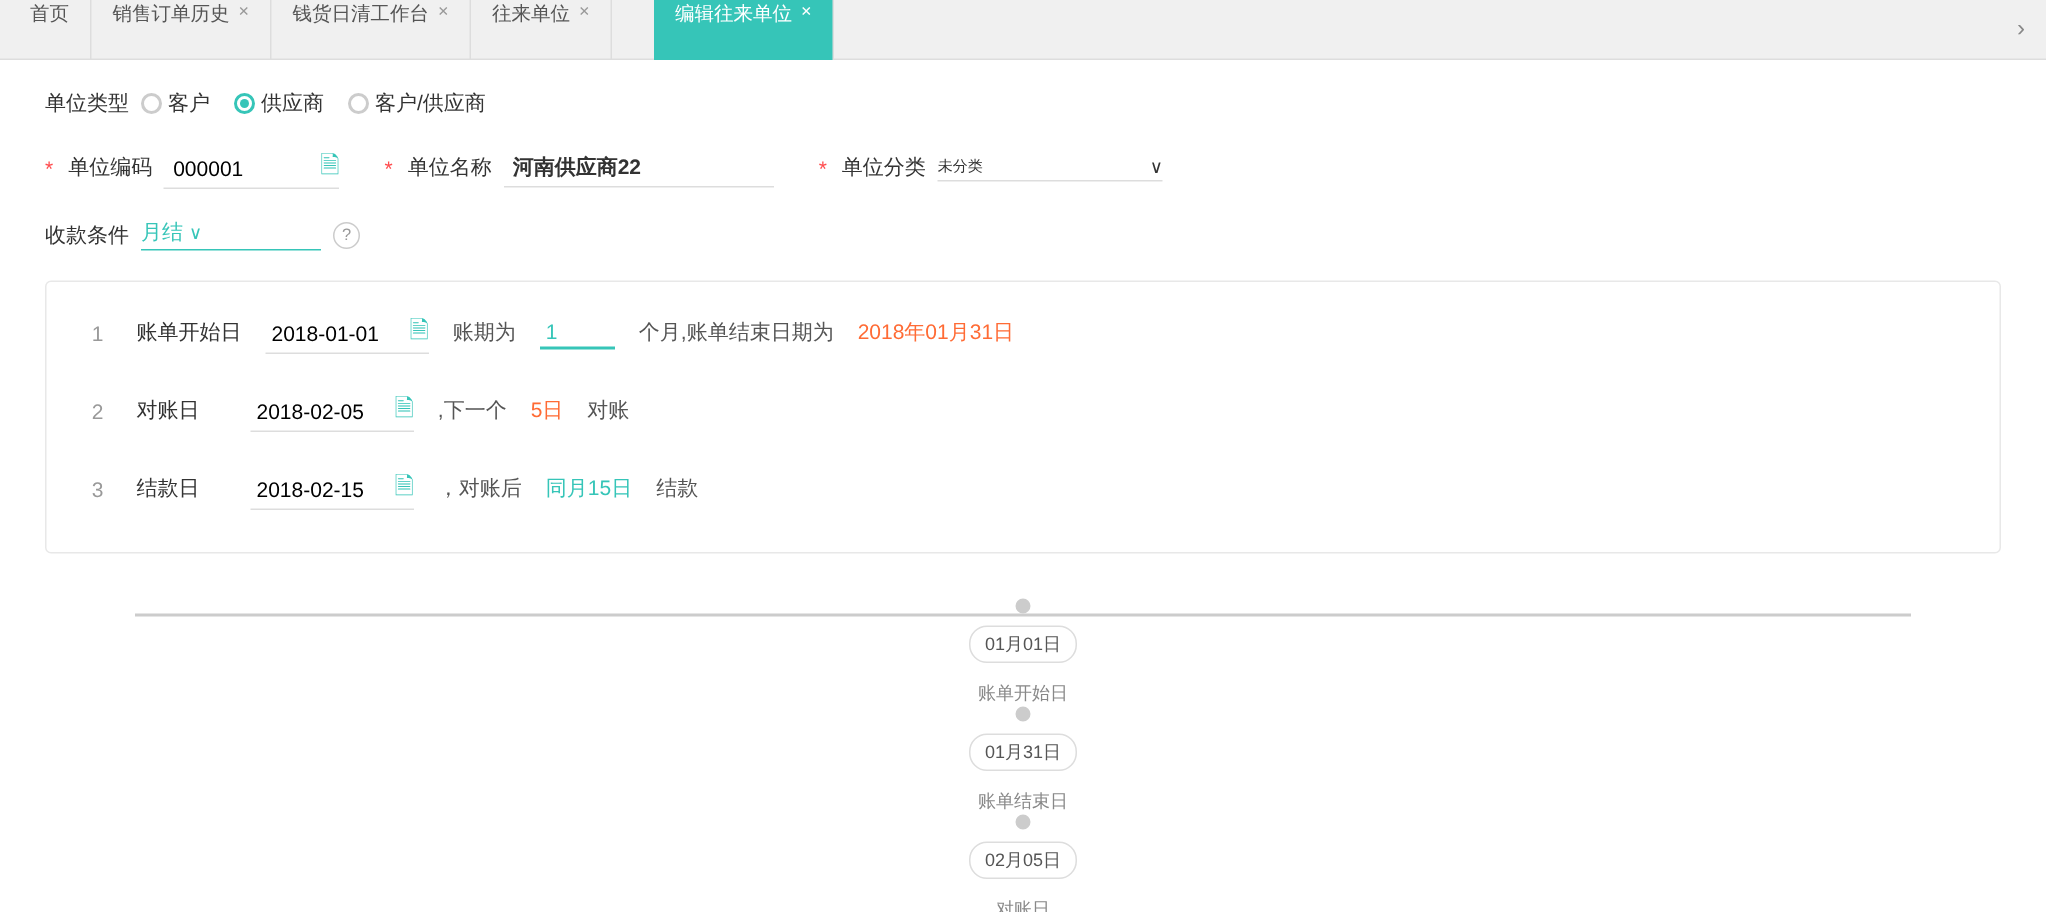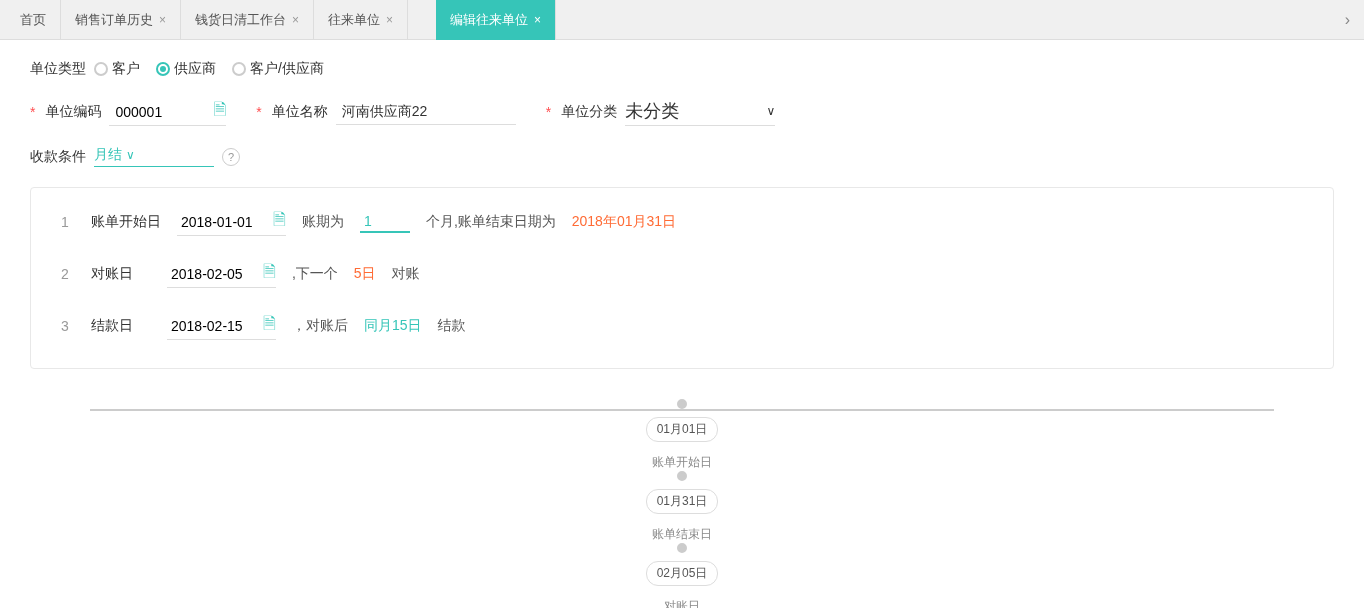--- a/index.html
+++ b/index.html
@@ -9,21 +9,20 @@
     .tab-bar {
       display: flex;
       align-items: center;
       background: #f0f0f0;
       border-bottom: 1px solid #ddd;
       height: 40px;
       padding: 0 4px;
     }
     .tab {
       display: flex;
-      align-items: center;
       padding: 0 14px;
       height: 40px;
       cursor: pointer;
       font-size: 13px;
       color: #555;
       border-right: 1px solid #ddd;
       white-space: nowrap;
       gap: 6px;
     }
     .tab:first-child { padding-left: 16px; }
@@ -82,20 +81,21 @@
 
     
     .text-input {
       border: none;
       border-bottom: 1px solid #ddd;
       outline: none;
       padding: 4px 6px;
       font-size: 14px;
       color: #333;
       background: transparent;
+      font-weight: bold;
     }
     .input-with-icon {
       display: flex;
       align-items: center;
       border-bottom: 1px solid #ddd;
       gap: 4px;
     }
     .input-with-icon input {
       border: none; outline: none; padding: 4px 6px; font-size: 14px; background: transparent;
     }
@@ -107,21 +107,21 @@
       border-bottom: 1px solid #36c5b8;
       padding-bottom: 2px;
     }
     .select-value { color: #36c5b8; font-size: 14px; }
     .dropdown-arrow { color: #36c5b8; font-size: 12px; }
 
     .select-group2 {
       display: flex; align-items: center; gap: 4px;
       min-width: 150px;
     }
-    .select-value2 { color: #333; font-size: 18px; flex: 1; }
+    .select-value2 { color: #333; font-size: 10px; flex: 1; }
 
     .help-icon {
       width: 18px; height: 18px; border-radius: 50%;
       border: 1px solid #ccc; display: flex; align-items: center; justify-content: center;
       font-size: 11px; color: #999; cursor: pointer;
     }
 
     
     .period-box {
       border: 1px solid #e8e8e8;

